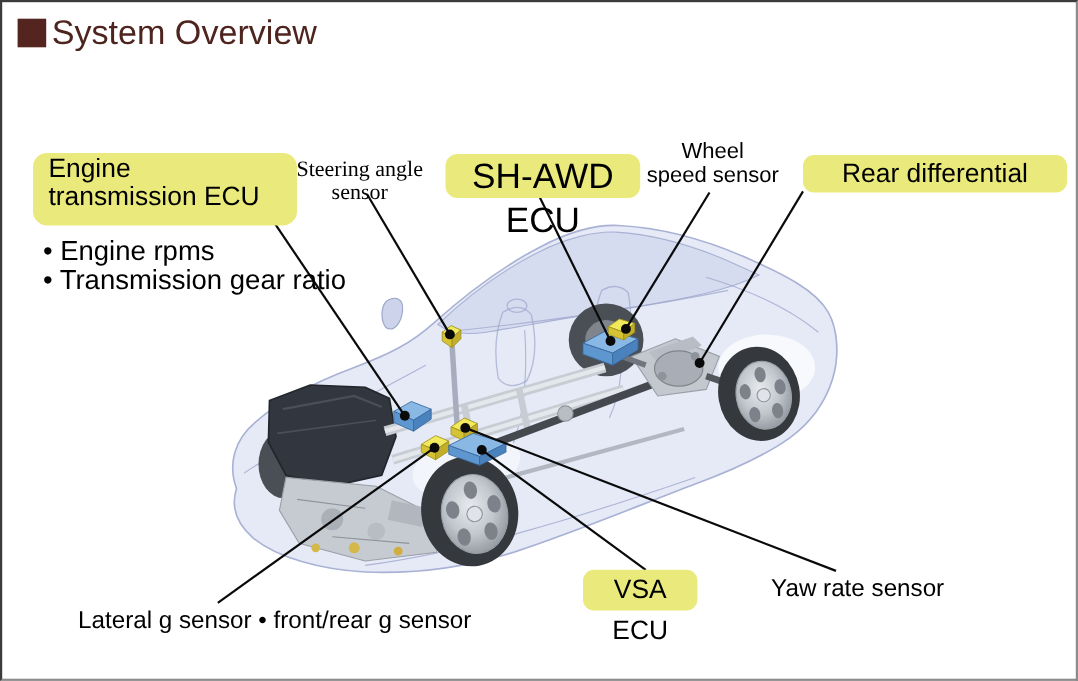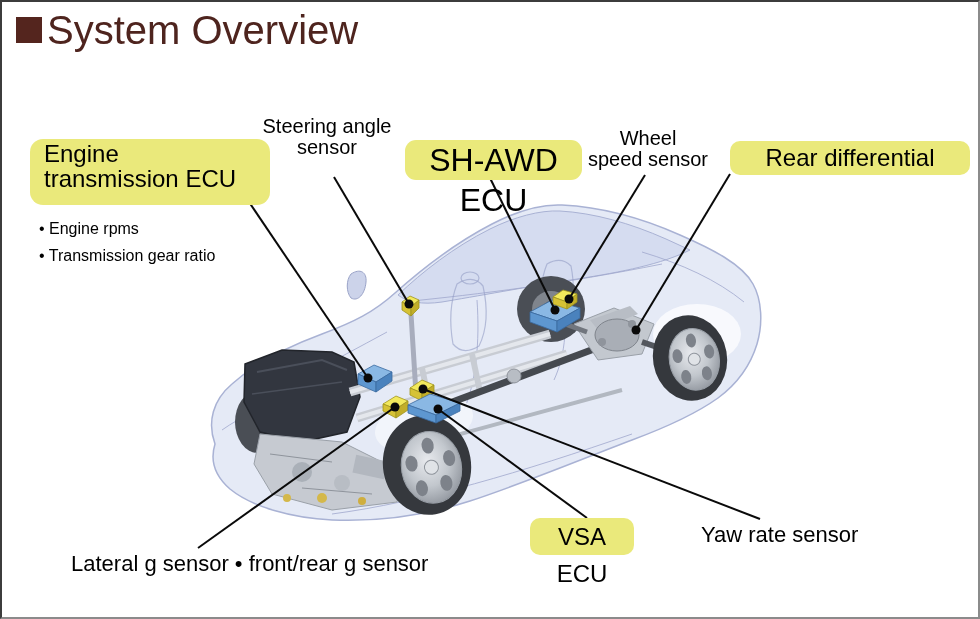--- a/index.html
+++ b/index.html
@@ -7,35 +7,35 @@
     position:relative;width:980px;height:619px;background:#ffffff;overflow:hidden;
     border-top:2px solid #3c3c3c;border-left:2px solid #3c3c3c;
     border-right:2px solid #8b8b8b;border-bottom:2px solid #8b8b8b;
     box-sizing:border-box;
     font-family:"Liberation Sans", sans-serif;
     color:#000;
   }
   .abs{position:absolute;}
   
   .title-square{left:14px;top:15px;width:26px;height:26px;background:#54251E;}
-  .title-text{left:45px;top:11px;font-size:40px;line-height:34px;color:#4E241E;letter-spacing:0px;}
+  .title-text{left:45px;top:11px;font-size:31px;line-height:34px;color:#4E241E;letter-spacing:0px;}
   
   .hl{background:#EAE97B;border-radius:11px;text-align:center;}
   .lbl-engine-ecu{left:28px;top:137px;width:240px;height:66px;border-radius:13px;
     text-align:left;padding:2px 0 0 14px;font-size:24px;line-height:25px;white-space:pre-line;box-sizing:border-box;}
   .lbl-shawd{left:403px;top:138px;width:177px;height:40px;font-size:32px;line-height:40px;}
   .lbl-reardiff{left:728px;top:139px;width:240px;height:34px;font-size:24px;line-height:34px;border-radius:10px;}
   .lbl-vsa{left:528px;top:516px;width:104px;height:37px;font-size:24px;line-height:37px;border-radius:10px;}
   
   .plain{font-size:20px;line-height:21px;text-align:center;white-space:pre-line;}
-  .lbl-steering{left:245px;top:114px;width:160px;}
+  .lbl-steering{left:245px;top:142px;width:160px;font-family:Liberation Serif, serif;}
   .lbl-wheelspeed{left:576px;top:126px;width:140px;}
   .lbl-yaw{left:699px;top:521px;font-size:22px;line-height:24px;text-align:left;}
   .lbl-lateral{left:69px;top:550px;font-size:22px;line-height:24px;text-align:right;}
-  .bullets{left:37px;top:213px;font-size:16px;line-height:27px;text-align:left;}
+  .bullets{left:37px;top:213px;font-size:25px;line-height:27px;text-align:left;}
   .bullets div{white-space:nowrap;}
   svg{position:absolute;left:0;top:0;}
 </style>
 </head>
 <body>
 
 <div class="stage">
 
   <svg width="980" height="619" viewBox="0 0 980 619">
     <defs>

